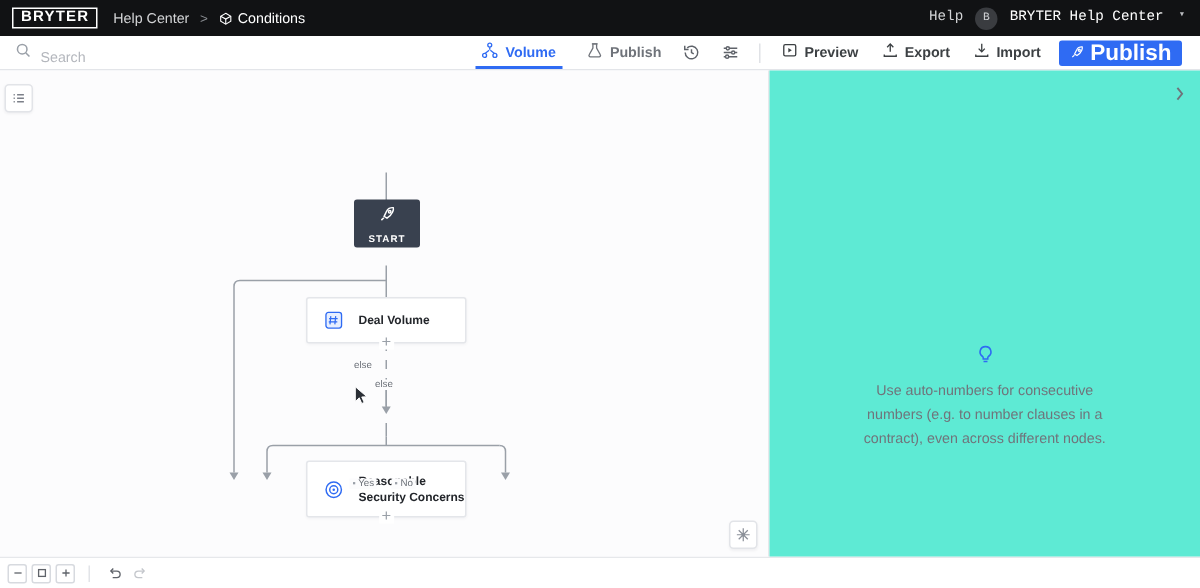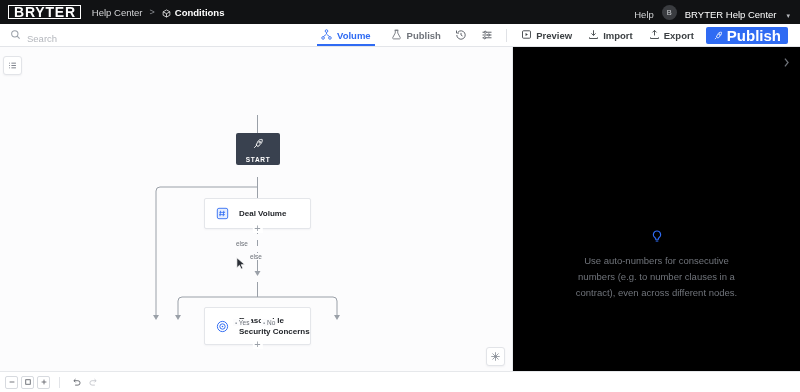--- a/index.html
+++ b/index.html
@@ -11,29 +11,29 @@
   }
   #app { position: relative; width: 800px; height: 392px; display: flex; flex-direction: column; }
 
   
   .topbar {
     height: 24px; background: #111214; color: #ffffff;
     display: flex; align-items: center; padding: 0 8px; flex: 0 0 24px;
   }
   .logo {
     border: 1.5px solid #ffffff; color: #fff; font-weight: 700;
-    font-size: 14px; letter-spacing: 0.8px; padding: 1px 4px 1px 5px; line-height: 10px;
+    font-size: 10px; letter-spacing: 0.8px; padding: 1px 4px 1px 5px; line-height: 10px;
     font-family: "Liberation Sans", sans-serif;
   }
   .crumbs { display: flex; align-items: center; gap: 7px; margin-left: 11px; }
   .crumb { font-size: 9.5px; color: #d3d4d6; }
-  .crumb.active { color: #ffffff; font-weight: 700; }
+  .crumb.active { color: #ffffff; font-weight: 400; }
   .crumb-sep { font-size: 9px; color: #8c8f94; }
   .crumb-ic { display: inline-flex; align-items: center; margin-right: 4px; vertical-align: -2px; }
-  .topbar-right { margin-left: auto; display: flex; align-items: flex-end; gap: 8px; padding-right: 2px; }
+  .topbar-right { margin-left: auto; display: flex; align-items: flex-start; gap: 8px; padding-right: 2px; font-family: Liberation Mono, monospace; }
   .help-link { font-size: 9.5px; color: #d3d4d6; }
   .avatar {
     width: 15px; height: 15px; border-radius: 50%; background: #3a3c40; color: #cfd1d4;
     font-size: 7.5px; display: flex; align-items: center; justify-content: center;
   }
   .acct { font-size: 9.5px; color: #ffffff; }
   .caret-dn { font-size: 7px; color: #b9bbbf; margin-left: 2px; }
 
   
   .toolbar {
@@ -67,21 +67,21 @@
     display: flex; align-items: center; gap: 4px; font-size: 15px; padding: 0 7px;
     margin-left: 4px; font-weight: 700;
   }
 
   
   .body { flex: 1 1 auto; display: flex; position: relative; min-height: 0; }
   .canvas {
     width: 513px; position: relative; background: #fcfcfd;
     border-right: 1px solid #e6e8eb; overflow: hidden;
   }
-  .panel { flex: 1; position: relative; background: #000000; }
+  .panel { flex: 1; position: relative; background: #5eead4; }
 
   .sq-btn {
     position: absolute; width: 19px; height: 19px; background: #ffffff;
     border: 1px solid #e2e4e8; border-radius: 3px;
     display: flex; align-items: center; justify-content: center;
     box-shadow: 0 1px 2px rgba(16,24,40,.05);
   }
   #canvas-menu-btn { left: 3px; top: 9px; }
   #canvas-settings-btn { right: 7px; bottom: 5px; }
 
@@ -221,36 +221,36 @@
           <svg width="11" height="11" viewBox="0 0 16 16" fill="none" stroke="#3c4043" stroke-width="1.3">
             <rect x="2.2" y="2.6" width="11.6" height="10.8" rx="1.4"></rect>
               <path d="M6.6 5.7 10 8l-3.4 2.3z" fill="#3c4043" stroke="none"></path>
           </svg>
         </span>
         <span>Preview</span>
       </div>
       <div class="tbtn">
         <span>
           <svg width="11" height="11" viewBox="0 0 16 16" fill="none" stroke="#3c4043" stroke-width="1.3">
+            <path d="M8 9.4V2"></path>
+              <path d="M5 5 8 2l3 3"></path>
+              <path d="M2.2 12.2v1.6h11.6v-1.6"></path>
+          </svg>
+        </span>
+        <span>Export</span>
+      </div>
+      <div class="tbtn">
+        <span>
+          <svg width="11" height="11" viewBox="0 0 16 16" fill="none" stroke="#3c4043" stroke-width="1.3">
             <path d="M8 1.8v7.4"></path>
               <path d="M5 6.4 8 9.4l3-3"></path>
               <path d="M2.2 12.2v1.6h11.6v-1.6"></path>
           </svg>
         </span>
         <span>Import</span>
-      </div>
-      <div class="tbtn">
-        <span>
-          <svg width="11" height="11" viewBox="0 0 16 16" fill="none" stroke="#3c4043" stroke-width="1.3">
-            <path d="M8 9.4V2"></path>
-              <path d="M5 5 8 2l3 3"></path>
-              <path d="M2.2 12.2v1.6h11.6v-1.6"></path>
-          </svg>
-        </span>
-        <span>Export</span>
       </div>
       <div class="publish">
         <span>
           <svg width="10" height="10" viewBox="0 0 16 16" fill="none" stroke="#ffffff" stroke-width="1.3">
             <path d="M9.8 2.6c2.4-1 3.8-.6 3.8-.6s.4 1.4-.6 3.8c-.8 1.9-3.3 4.3-5 5.4L5.4 9.6C6.5 7.9 7.9 3.4 9.8 2.6z"></path>
             <circle cx="10.4" cy="5.6" r="1.1"></circle>
               <path d="M5.2 10.8 3 13"></path>
           </svg>
         </span>
         <span>Publish</span>

